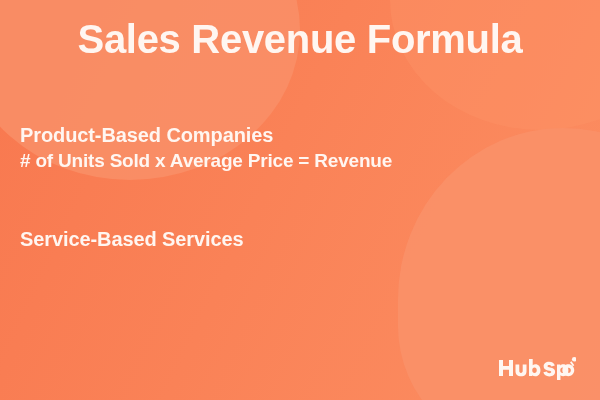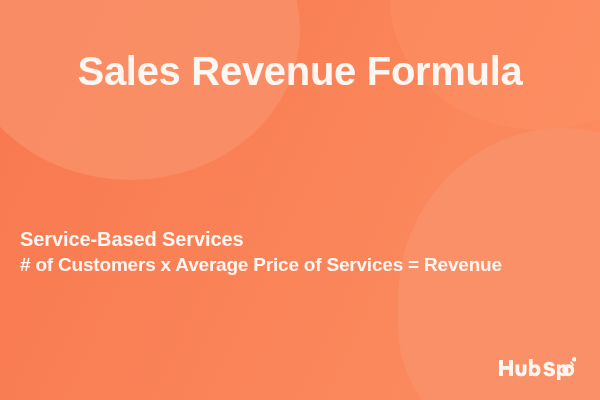--- a/index.html
+++ b/index.html
@@ -65,21 +65,21 @@
   .content {
     position: absolute;
     inset: 0;
     z-index: 5;
   }
 
   #page-title {
     position: absolute;
     left: 0;
     right: 0;
-    top: 48px;
+    top: 16px;
     text-align: center;
     color: #FFF6F1;
     font-size: 40px;
     font-weight: bold;
     letter-spacing: -0.3px;
     line-height: 1.15;
     white-space: nowrap;
   }
 
   .formula-block {
@@ -123,24 +123,27 @@
 <div id="slide">
 
   <div class="blob" id="blob-top-circle"></div>
   <div class="blob" id="blob-corner-glow"></div>
   <div class="blob" id="blob-right-lobe"></div>
 
   <div class="content">
 
     <div id="page-title">Sales Revenue Formula</div>
 
+    <div class="formula-block" id="product-block">
+      <div class="block-heading">Product-Based Companies</div>
+      <div class="block-formula"># of Units Sold x Average Price = Revenue</div>
+    </div>
 
     <div class="formula-block" id="service-block">
       <div class="block-heading"> Service-Based Services</div>
-      <div class="block-formula"># of Customers x Average Price of Services = Revenue</div>
     </div>
 
   </div>
 
   <div id="brand-logo">
     <svg width="78" height="24" viewBox="0 0 156 48" role="img">
 
       <path fill="#FFF6F1" d="M2 8h8v12h12V8h8v32h-8V27.5H10V40H2z"></path>
 
       <path fill="#FFF6F1" d="M35 17h7.5v13.2c0 2.4 1.3 3.6 3.4 3.6s3.5-1.2 3.5-3.6V17H57v13.9c0 6.2-4.1 9.7-10.6 9.7S35 37.1 35 30.9z"></path>

